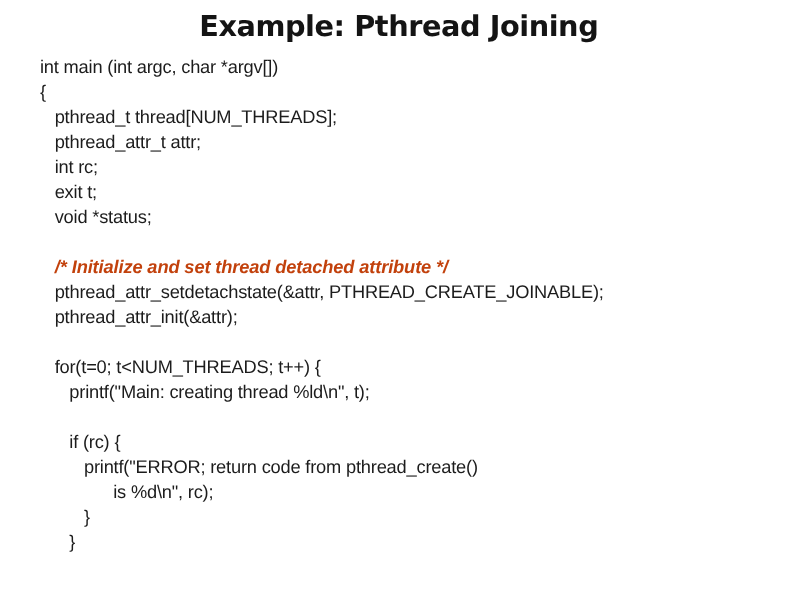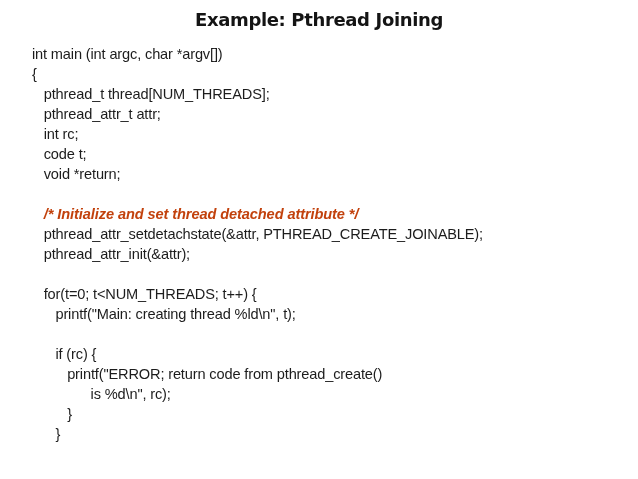--- a/index.html
+++ b/index.html
@@ -21,21 +21,21 @@
     box-sizing: border-box;
   }
   #slide-title {
     position: absolute;
     top: 9px;
     left: 0;
     width: 638px;
     text-align: center;
     font-family: "DejaVu Sans", sans-serif;
     font-weight: bold;
-    font-size: 18px;
+    font-size: 23px;
     letter-spacing: -0.35px;
     color: #141414;
     white-space: nowrap;
   }
   #code-block {
     position: absolute;
     top: 44px;
     left: 32px;
     width: 590px;
   }
@@ -64,22 +64,22 @@
 <div id="slide">
 
   <div id="slide-title">Example: Pthread Joining</div>
 
   <div id="code-block">
       <div class="code-line">int main (int argc, char *argv[])</div>
       <div class="code-line">{</div>
       <div class="code-line">   pthread_t thread[NUM_THREADS];</div>
       <div class="code-line">   pthread_attr_t attr;</div>
       <div class="code-line">   int rc;</div>
-      <div class="code-line">   code t;</div>
-      <div class="code-line">   void *return;</div>
+      <div class="code-line">   exit t;</div>
+      <div class="code-line">   void *status;</div>
       <div class="code-line blank"></div>
       <div class="code-line comment">   /* Initialize and set thread detached attribute */</div>
       <div class="code-line">   pthread_attr_setdetachstate(&amp;attr, PTHREAD_CREATE_JOINABLE);</div>
       <div class="code-line">   pthread_attr_init(&amp;attr);</div>
       <div class="code-line blank"></div>
       <div class="code-line">   for(t=0; t&lt;NUM_THREADS; t++) {</div>
       <div class="code-line">      printf("Main: creating thread %ld\n", t);</div>
       <div class="code-line blank"></div>
       <div class="code-line">      if (rc) {</div>
       <div class="code-line">         printf("ERROR; return code from pthread_create()</div>

